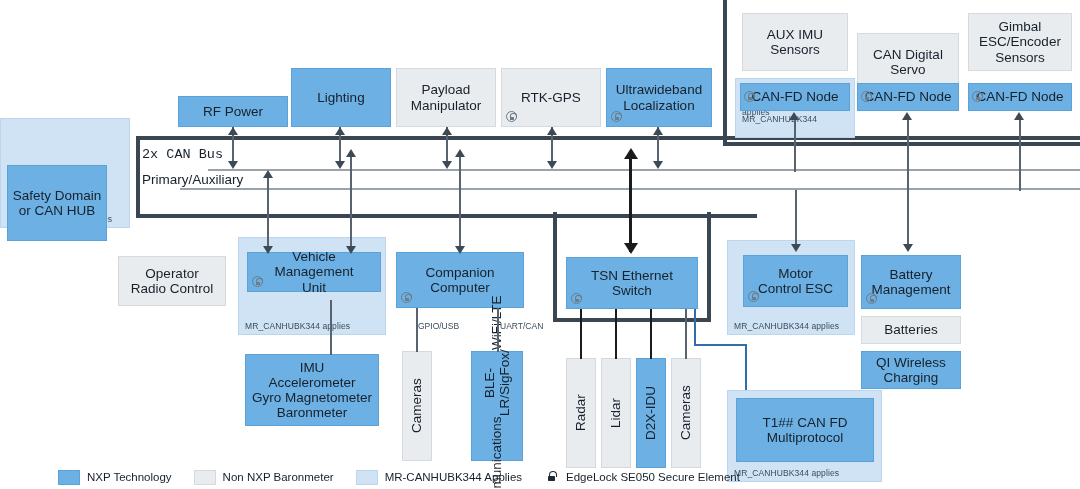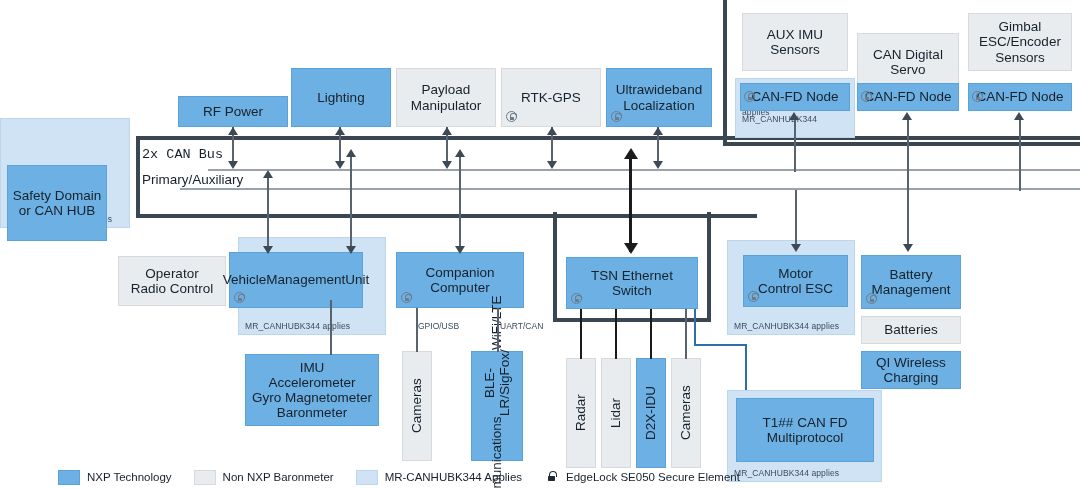--- a/index.html
+++ b/index.html
@@ -183,21 +183,21 @@
   <div class="arrow au" style="left:653px;top:127px;"></div>
 
   <div class="box nonxp" style="left:118px;top:256px;width:108px;height:50px;flex-direction:column;">
     <span>Operator</span>
     <span>Radio Control</span>
   </div>
 
   <div class="wrap" style="left:238px;top:237px;width:148px;height:98px;">
     <span class="note">MR_CANHUBK344 applies</span>
   </div>
-  <div class="box nxp" style="left:229px;top:252px;width:134px;height:56px;">
+  <div class="box nxp" style="left:247px;top:252px;width:134px;height:40px;flex-direction:column;">
     <span class="se" style="left:4px;bottom:4px;"></span>
     <span>Vehicle</span>
     <span>Management</span>
     <span>Unit</span>
   </div>
 
   <div class="box nxp" style="left:396px;top:252px;width:128px;height:56px;flex-direction:column;">
     <span class="se" style="left:4px;bottom:4px;"></span>
     <span>Companion</span>
     <span>Computer</span>

